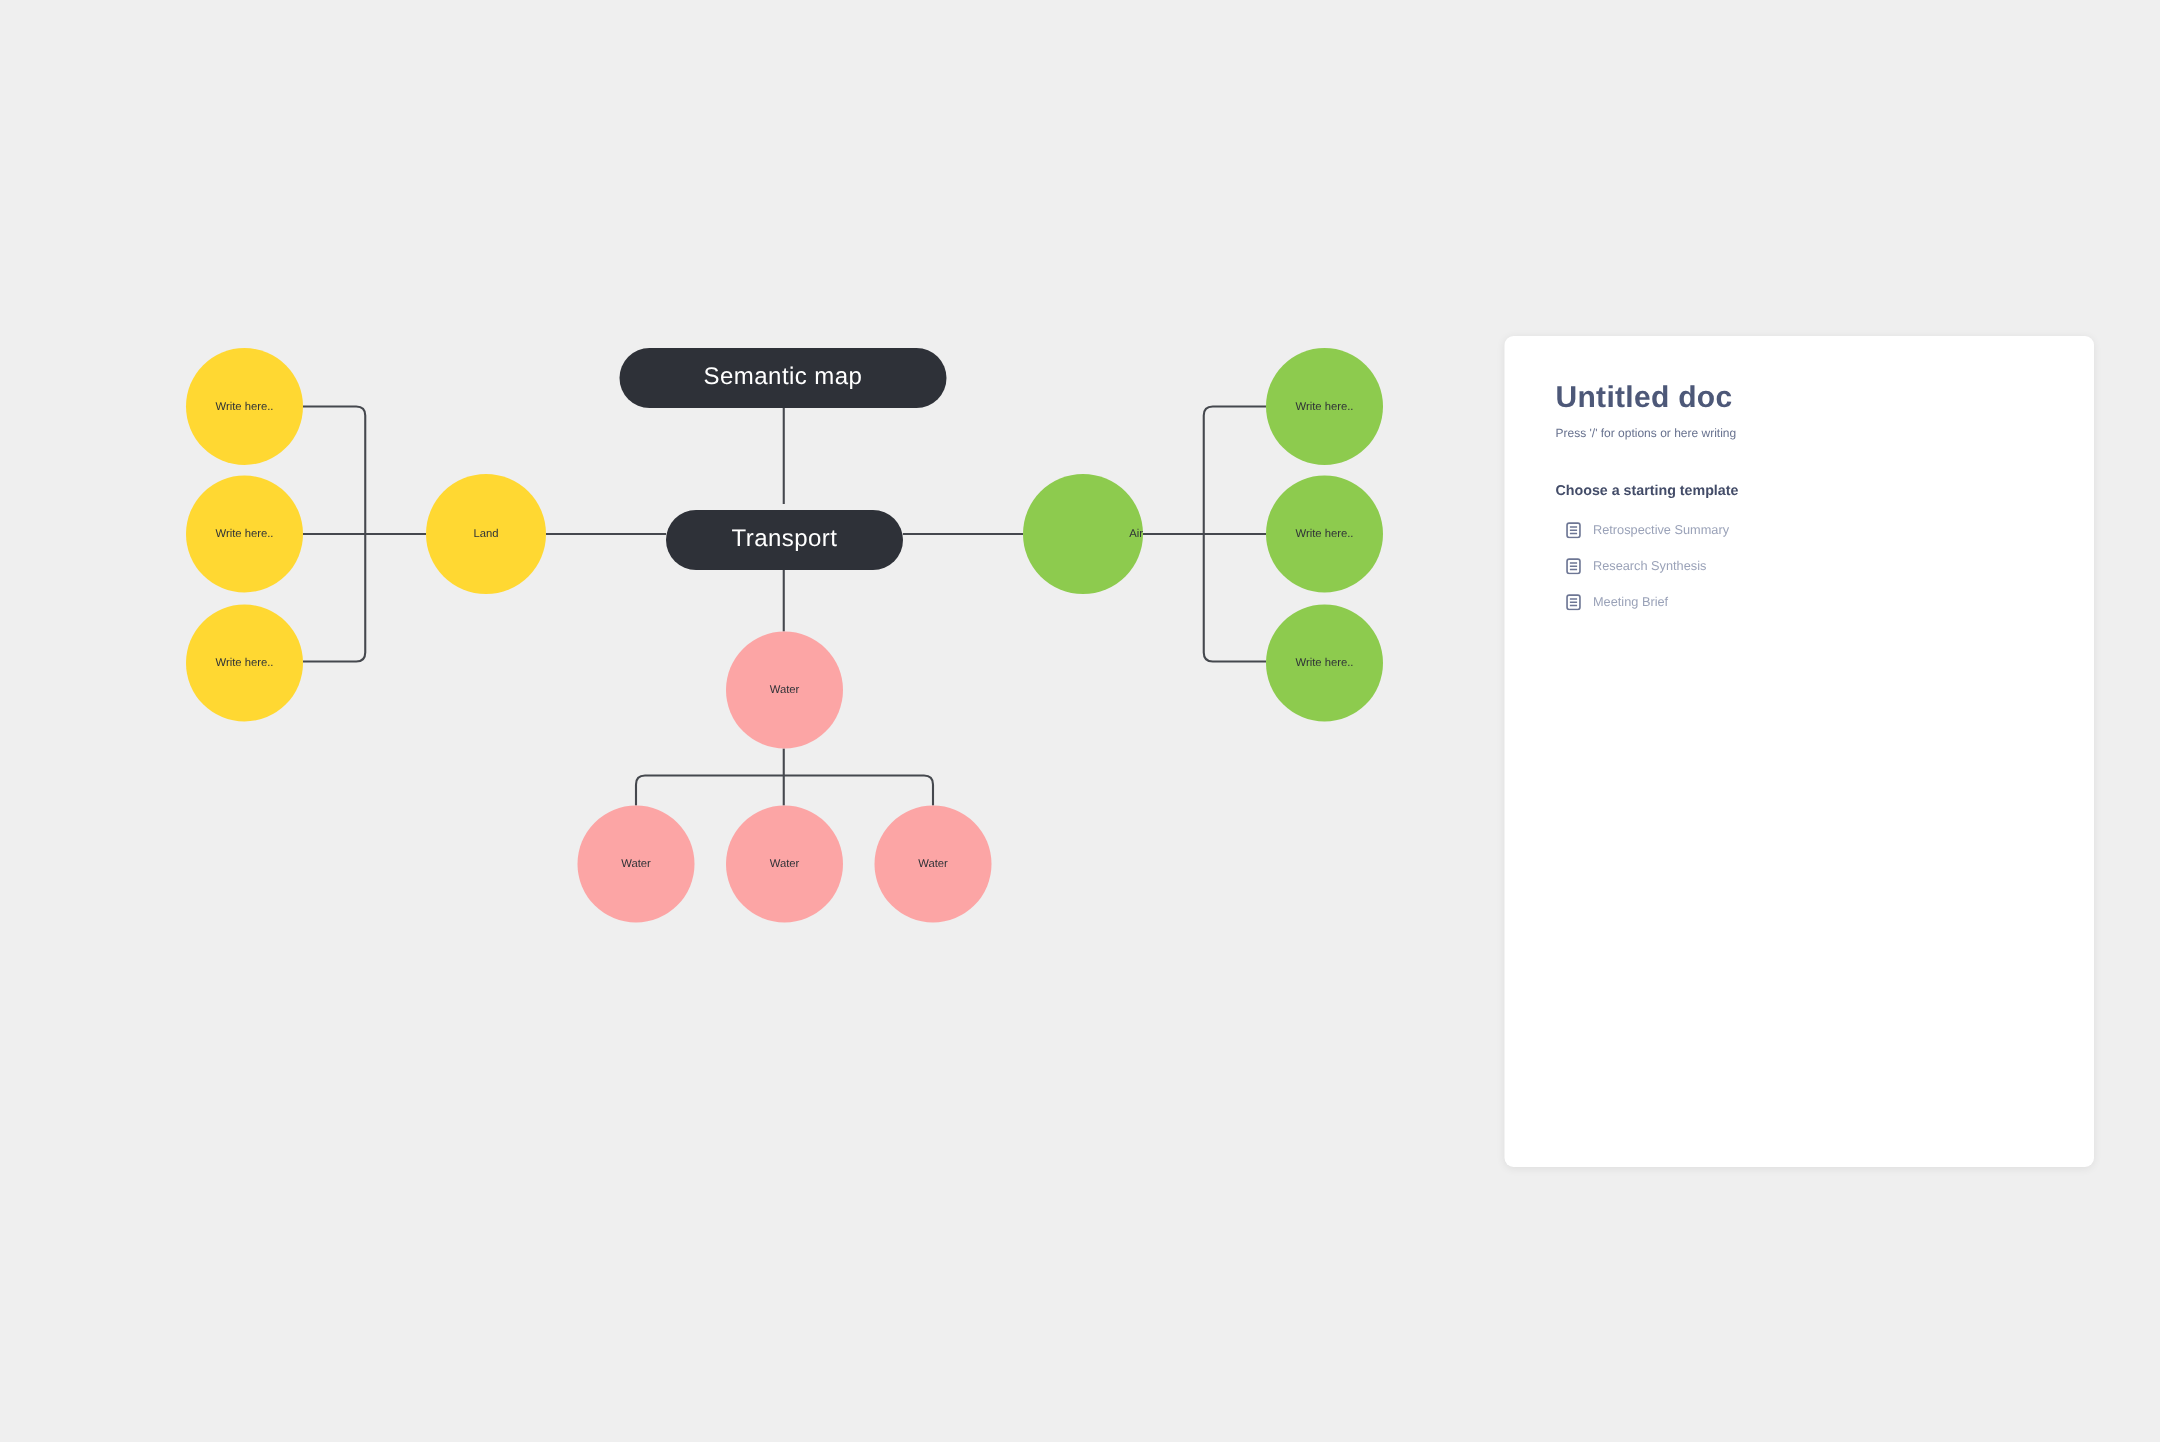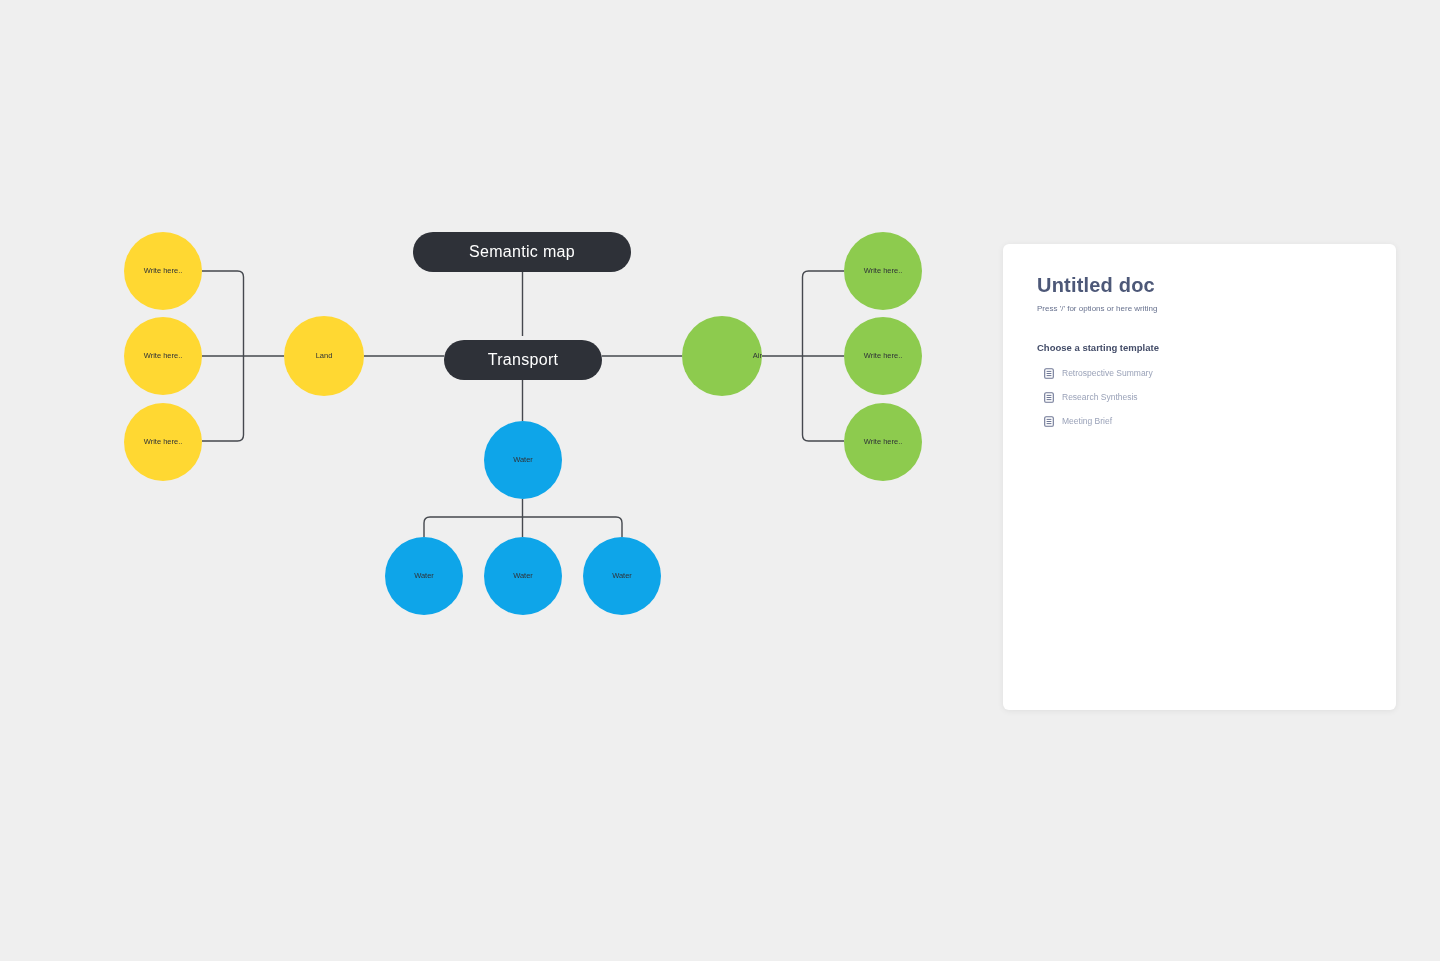--- a/index.html
+++ b/index.html
@@ -22,25 +22,25 @@
   }
   .pill {
     background: #2E3138; border-radius: 20px; color: #FFFFFF;
   }
   .pill .label { font-size: 16px; font-weight: 500; letter-spacing: .3px; }
   .circle { border-radius: 50%; width: 78px; height: 78px; }
   .circle.big { width: 80px; height: 80px; }
   .circle .label { font-size: 7.5px; color: #2F3237; line-height: 1; }
   .yellow { background: #FFD832; }
   .green  { background: #8DCB4E; }
-  .purple { background: #0ea5e9; }
+  .purple { background: #fca5a5; }
 
   .doc-card {
-    position: absolute; left: 1003px; top: 244px;
-    width: 393px; height: 466px;
+    position: absolute; left: 1003px; top: 224px;
+    width: 393px; height: 554px;
     background: #FFFFFF; border-radius: 6px;
     box-shadow: 0 1px 6px rgba(0,0,0,0.07);
     box-sizing: border-box;
     padding: 30px 30px 0 34px;
   }
   .doc-title {
     margin: 0; font-size: 20px; line-height: 23px; font-weight: 700;
     color: #4D5878; letter-spacing: .2px;
   }
   .doc-placeholder {

